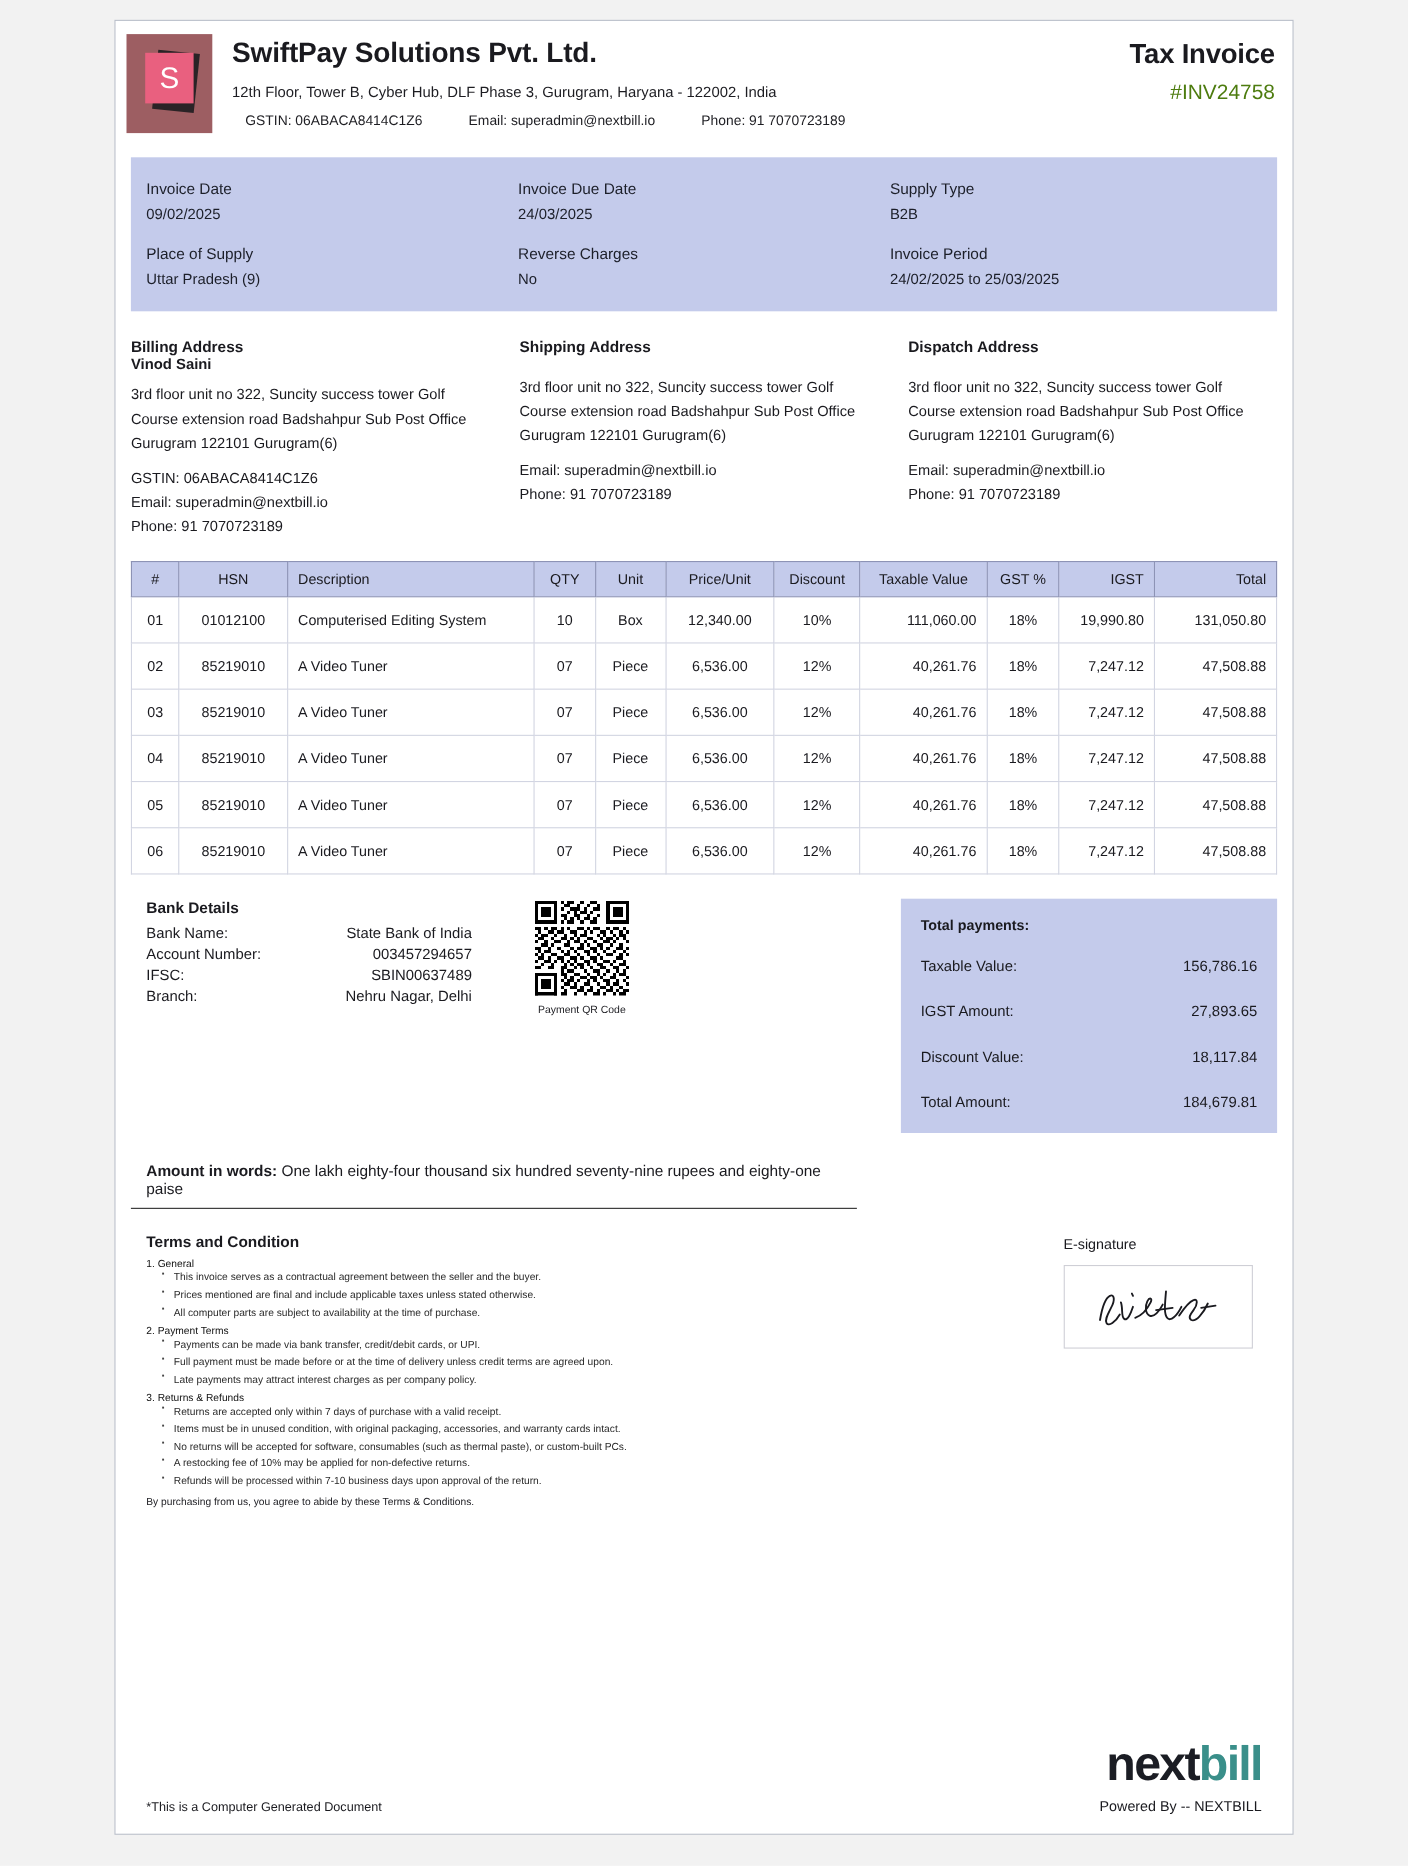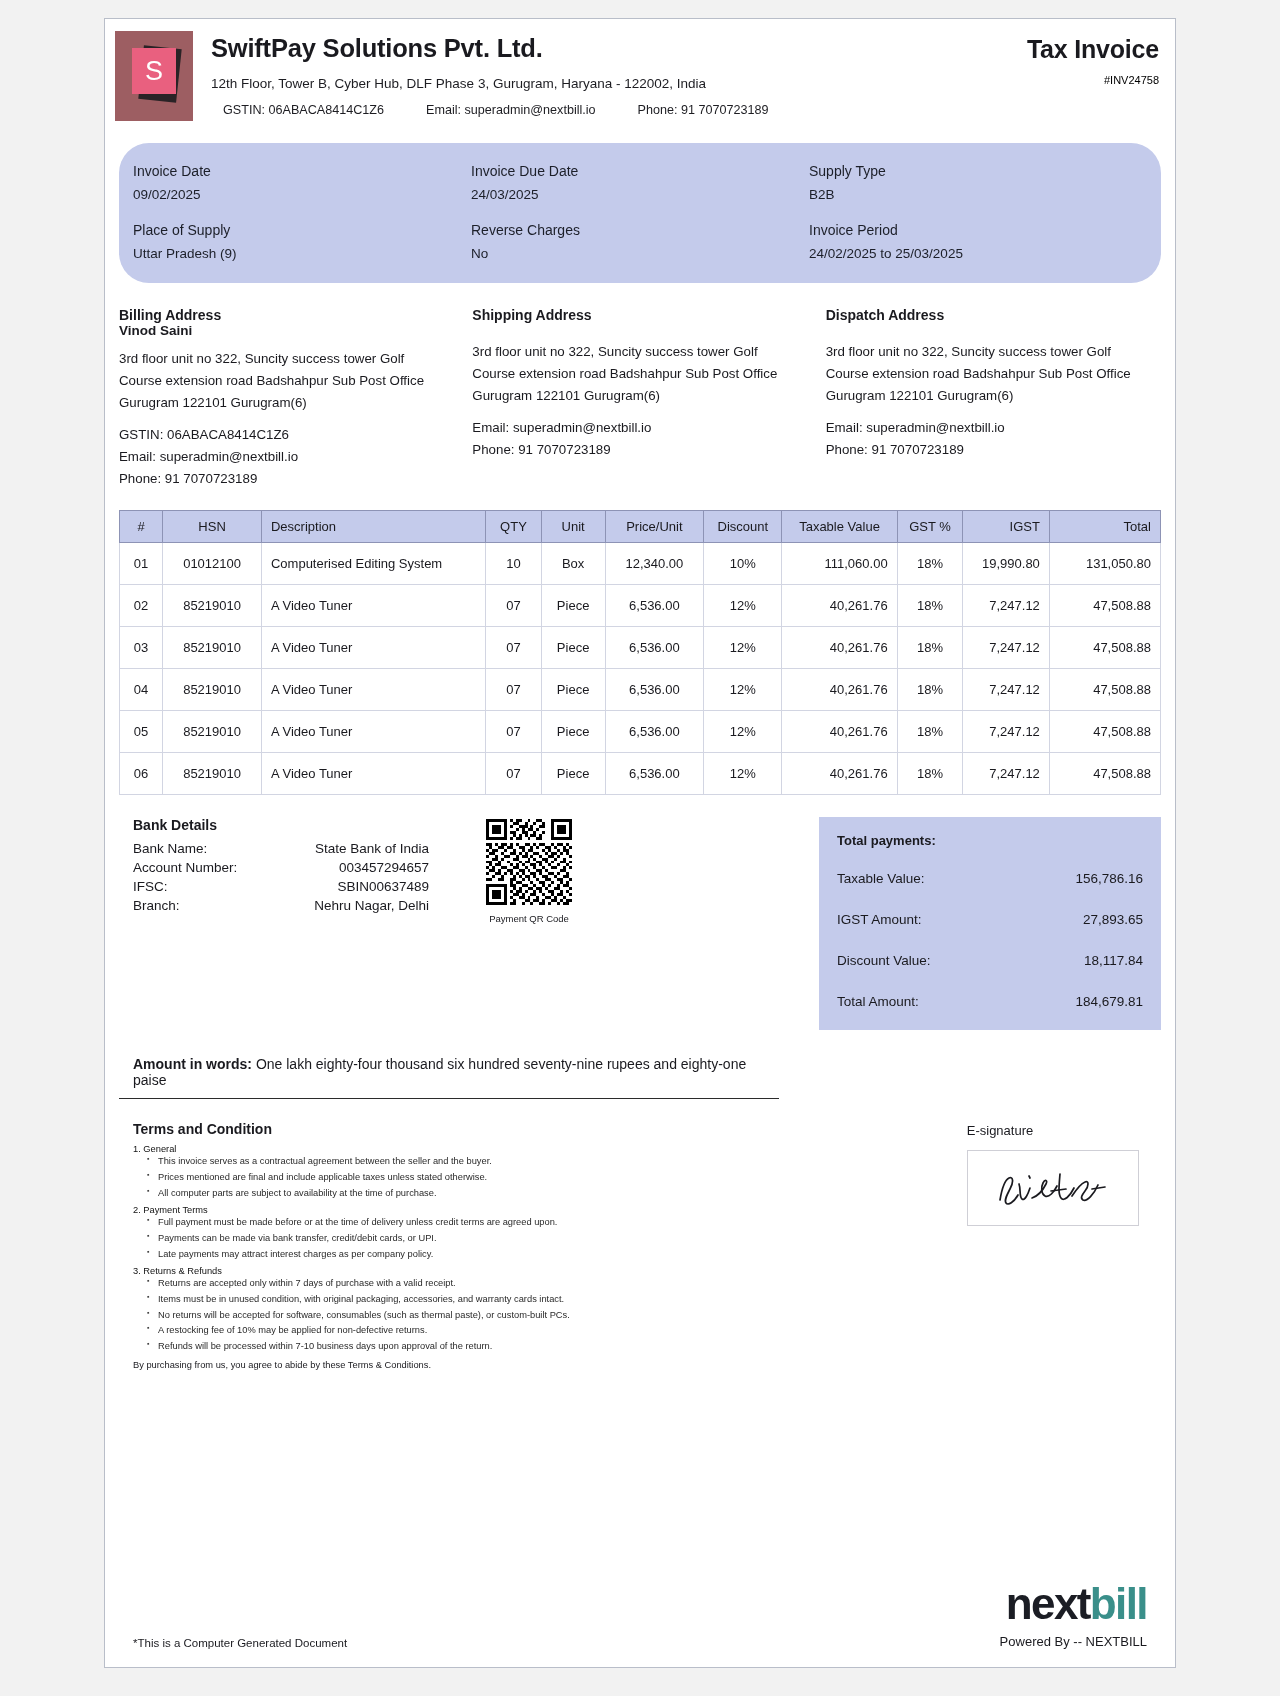--- a/index.html
+++ b/index.html
@@ -75,28 +75,27 @@
   .company-meta {
     font-size: 12.6px;
     margin-top: 12px;
     padding-left: 12px;
     display: flex;
     gap: 42px;
     color: #1d1d22;
   }
   .hdr-right { text-align: right; padding-top: 4px; padding-right: 6px; }
   .doc-title { font-size: 25px; font-weight: 700; letter-spacing: -0.2px; }
-  .doc-number { font-size: 11px; margin-top: 10px; color: #000000; }
+  .doc-number { font-size: 19px; margin-top: 10px; color: #4d7c0f; }
 
   
   .info-band {
     background: #c4cbeb;
     margin: 16px 0 0 0;
     padding: 20px 14px 22px 14px;
-    border-radius: 30px;
   }
   .info-grid {
     display: grid;
     grid-template-columns: 1fr 1fr 1fr;
     row-gap: 20px;
   }
   .info-cell .lbl { font-size: 14px; color: #1c1f29; margin-bottom: 8px; }
   .info-cell .val { font-size: 13.5px; color: #1c1f29; }
 
   
@@ -735,22 +734,22 @@
 
       <div class="terms-section">1. General</div>
       <ul>
         <li>This invoice serves as a contractual agreement between the seller and the buyer.</li>
         <li>Prices mentioned are final and include applicable taxes unless stated otherwise.</li>
         <li>All computer parts are subject to availability at the time of purchase.</li>
       </ul>
 
       <div class="terms-section">2. Payment Terms</div>
       <ul>
+        <li>Payments can be made via bank transfer, credit/debit cards, or UPI.</li>
         <li>Full payment must be made before or at the time of delivery unless credit terms are agreed upon.</li>
-        <li>Payments can be made via bank transfer, credit/debit cards, or UPI.</li>
         <li>Late payments may attract interest charges as per company policy.</li>
       </ul>
 
       <div class="terms-section">3. Returns &amp; Refunds</div>
       <ul>
         <li>Returns are accepted only within 7 days of purchase with a valid receipt.</li>
         <li>Items must be in unused condition, with original packaging, accessories, and warranty cards intact.</li>
         <li>No returns will be accepted for software, consumables (such as thermal paste), or custom-built PCs.</li>
         <li>A restocking fee of 10% may be applied for non-defective returns.</li>
         <li>Refunds will be processed within 7-10 business days upon approval of the return.</li>

